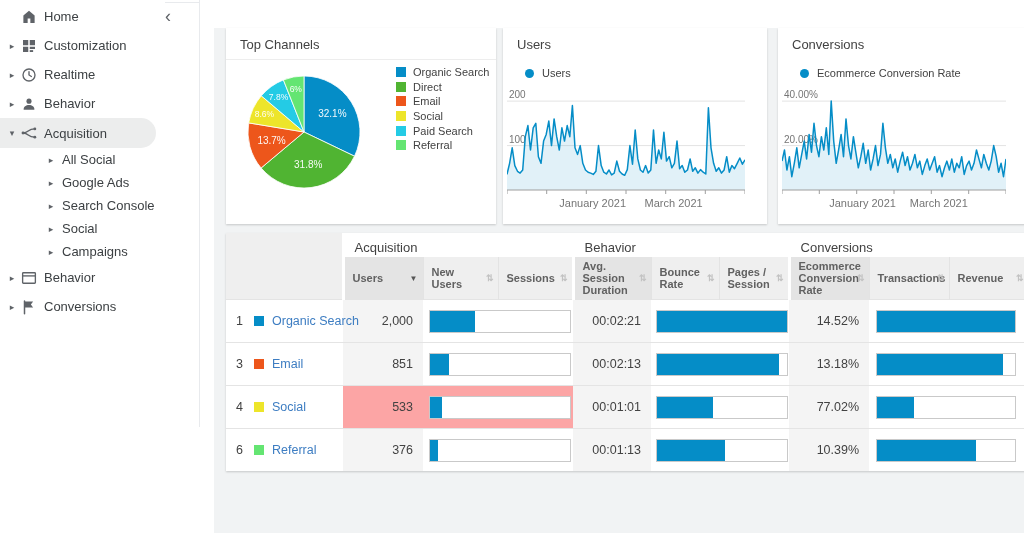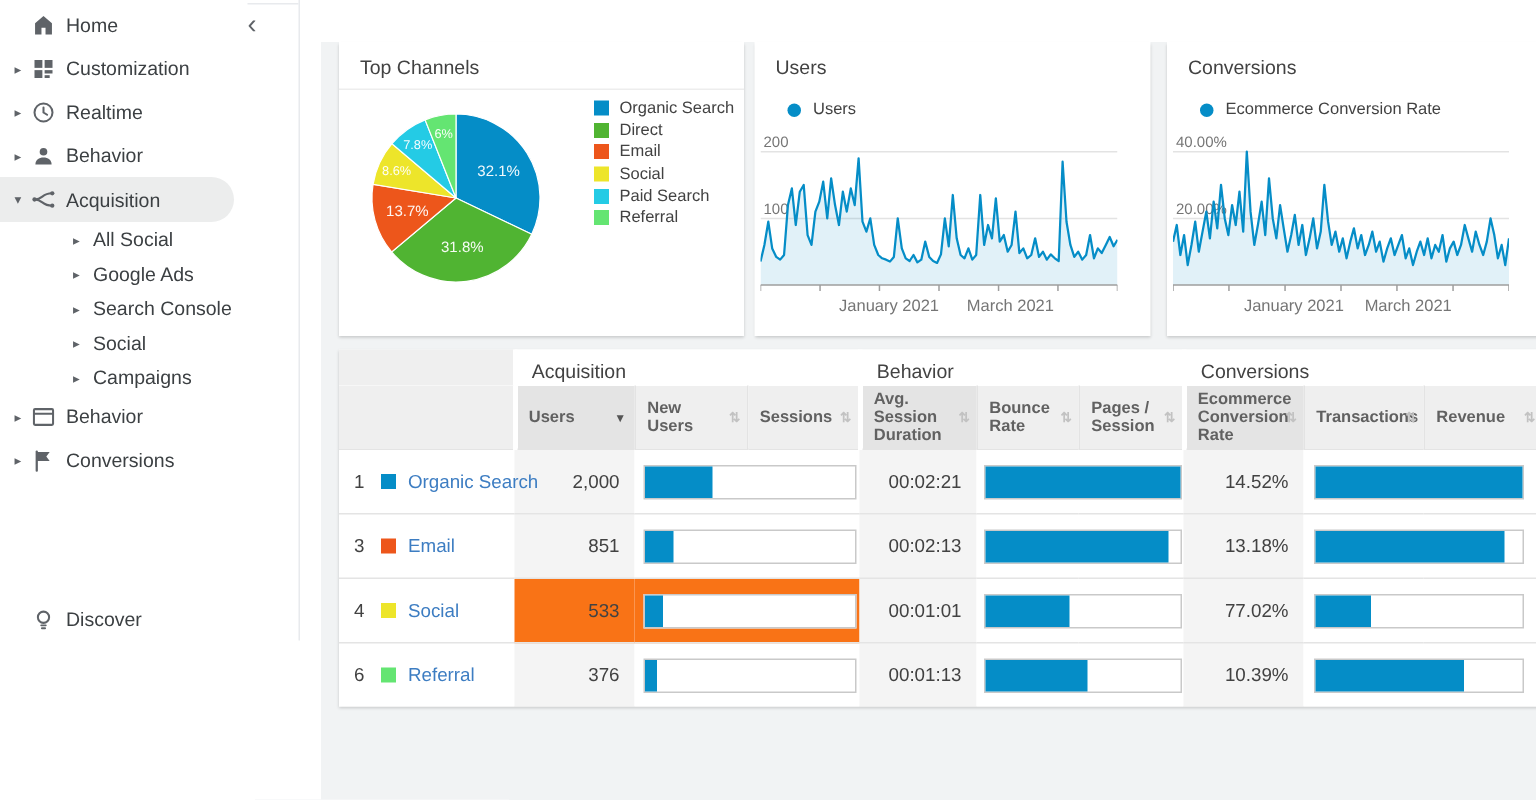--- a/index.html
+++ b/index.html
@@ -54,21 +54,21 @@
   tr.totals td.t-label{background:#fff;}
   tbody td{height:40px;border-top:1px solid #e4e4e4;}
   td.c-label{padding-left:10px;background:#fff;white-space:nowrap;}
   td.c-val{background:#f4f4f4;text-align:right;padding-right:10px;}
   td.c-bar{background:#fff;}
   .track{height:21px;border:1px solid #c9c9c9;background:#fff;}
   .t1{width:140px;margin-left:5px;}
   .t2{width:130px;margin-left:4px;}
   .t3{width:138px;margin-left:6px;}
   .fill{height:100%;}
-  td.hl{background:#f97316;}
+  td.hl{background:#fca5a5;}
   .rank{display:inline-block;width:12px;color:#424242;}
   .sq{display:inline-block;width:10px;height:10px;margin:0 8px 0 6px;vertical-align:-1px;}
   a.ch{text-decoration:none;cursor:pointer;}
   .scroll-strip{position:absolute;right:0;top:205px;width:8px;height:328px;background:#ececec;}
   .scroll-thumb{position:absolute;top:3px;left:1px;width:6px;height:72px;background:#c7c7c7;border-radius:3px;cursor:pointer;}
   svg text{font-family:"Liberation Sans",sans-serif;}
 </style>
 </head>
 <body>
 
@@ -166,30 +166,20 @@
           <span class="s-caret">▸</span>
           <span class="s-icon">
             <svg viewBox="0 0 24 24" width="18" height="18">
               <path d="M6 21V4" stroke="#5f6368" stroke-width="2" stroke-linecap="round"></path>
               <path d="M6 4.5h11.5l-3 4 3 4H6z" fill="#5f6368"></path>
             </svg>
           </span>
           <span class="s-label">Conversions</span>
         </div>
         <div class="s-spacer"></div>
-        <div class="s-item">
-          <span class="s-caret"></span>
-          <span class="s-icon">
-            <svg viewBox="0 0 24 24" width="18" height="18">
-              <circle cx="12" cy="10" r="5" fill="none" stroke="#5f6368" stroke-width="1.8"></circle>
-              <path d="M10 17.2h4M10.6 19.8h2.8" stroke="#5f6368" stroke-width="1.7" stroke-linecap="round"></path>
-            </svg>
-          </span>
-          <span class="s-label">Discover</span>
-        </div>
       </div>
     <div class="s-footer">
       <span class="collapse">‹</span>
     </div>
   </aside>
 
   <div class="main">
 
     <section class="card" id="card-pie">
       <div class="card-title">Top Channels</div>

